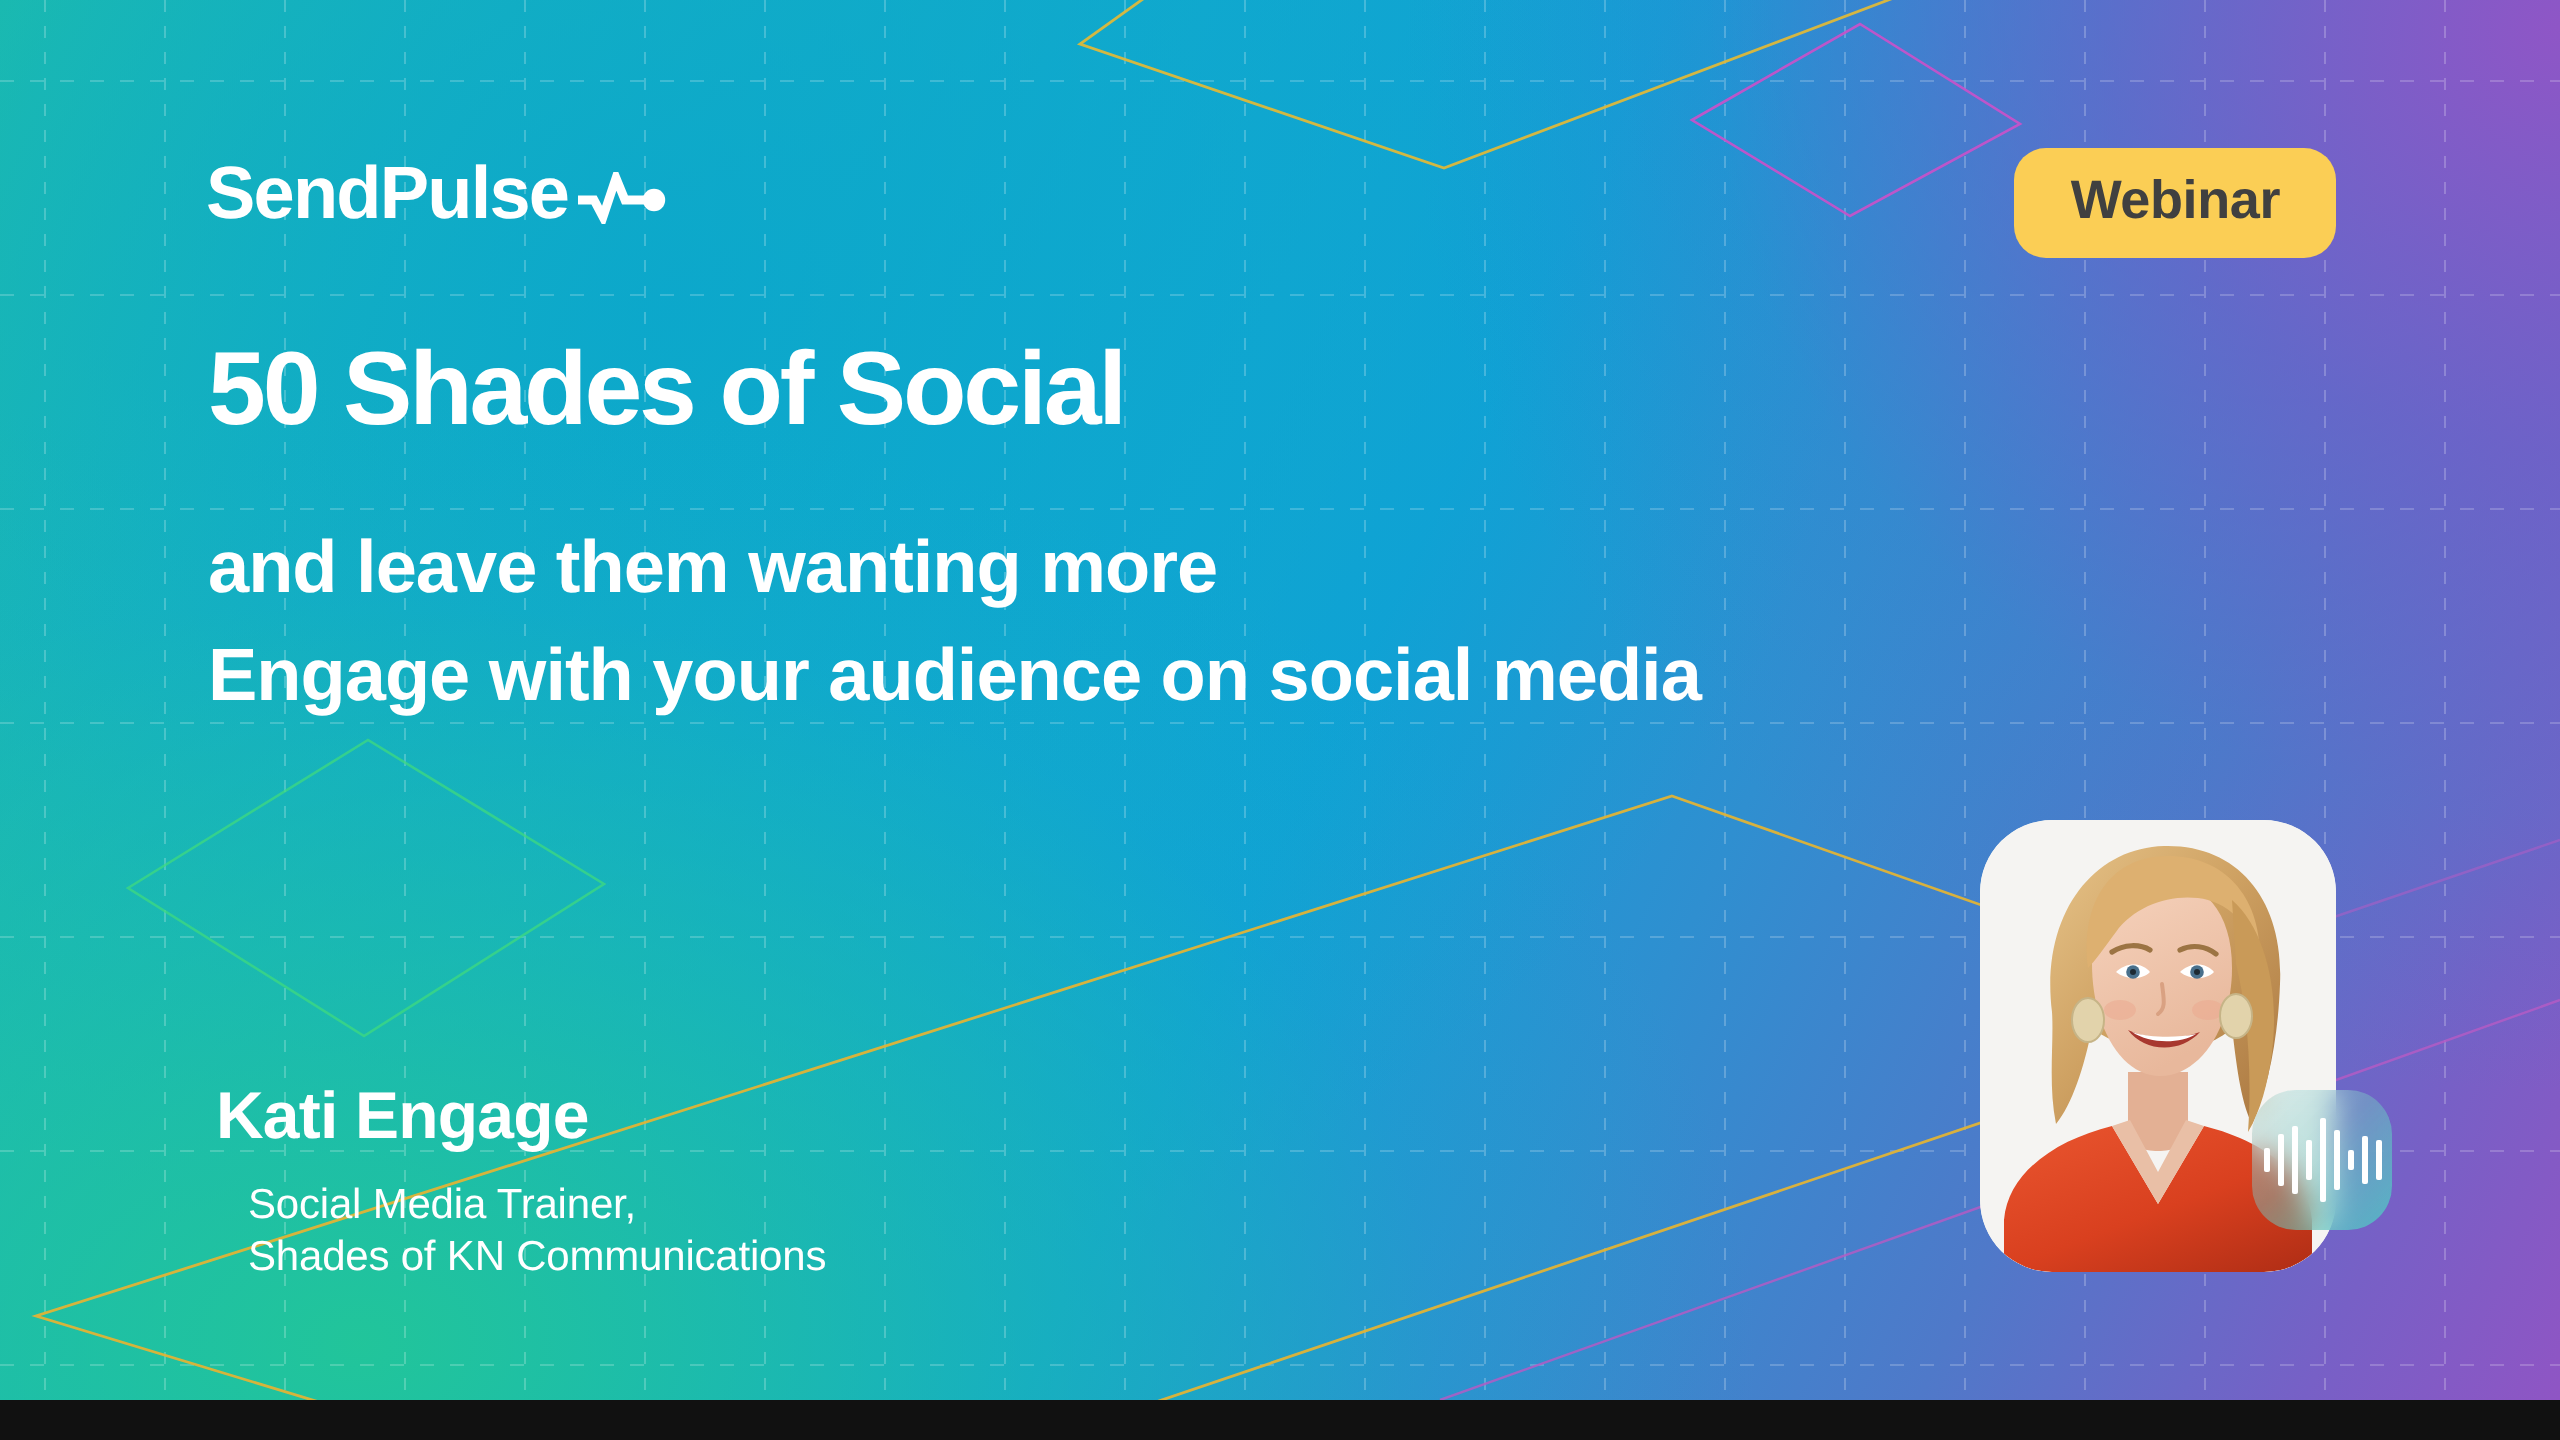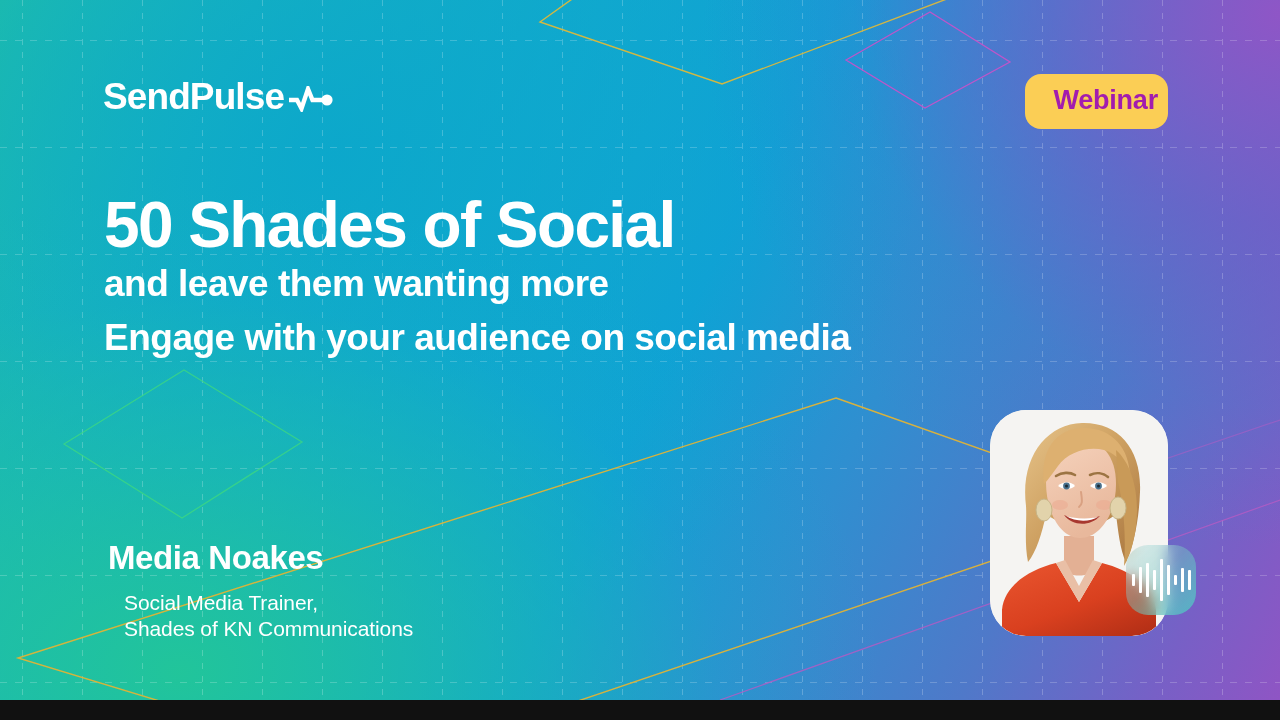--- a/index.html
+++ b/index.html
@@ -118,40 +118,39 @@
     margin-top: 4px;
   }
 
   
   .badge {
     position: absolute;
     right: 112px;
     top: 74px;
     background: #fbce55;
     border-radius: 16px;
-    padding: 13px 10px 15px 28px;
-    color: #a21caf;
+    padding: 13px 28px 15px 28px;
+    color: #404040;
     font-size: 27px;
     font-weight: bold;
     letter-spacing: -0.2px;
     line-height: 1;
   }
 
   
   .headline {
     position: absolute;
     left: 104px;
     top: 168px;
     color: #ffffff;
-    font-size: 64px;
+    font-size: 52px;
     font-weight: bold;
     letter-spacing: -1.6px;
     line-height: 1.05;
     white-space: nowrap;
-    margin-top: 24px;
   }
   .subhead {
     position: absolute;
     left: 104px;
     top: 257px;
     color: #ffffff;
     font-size: 37px;
     font-weight: bold;
     letter-spacing: -0.5px;
     line-height: 1.47;
@@ -266,21 +265,21 @@
     <span>Webinar</span>
   </div>
 
   <div class="headline">50 Shades of Social</div>
 
   <div class="subhead">
     <span>and leave them wanting more</span>
     <span>Engage with your audience on social media</span>
   </div>
 
-  <div class="speaker-name">Media Noakes</div>
+  <div class="speaker-name">Kati Engage</div>
   <div class="speaker-role">
     <span>Social Media Trainer,</span>
     <span>Shades of KN Communications</span>
   </div>
 
   <div class="photo-card">
     <svg width="178" height="226" viewBox="0 0 178 226">
       <defs>
         <linearGradient id="hairG" x1="0" y1="0" x2="1" y2="1">
           <stop offset="0%" stop-color="#e6c389"></stop>

